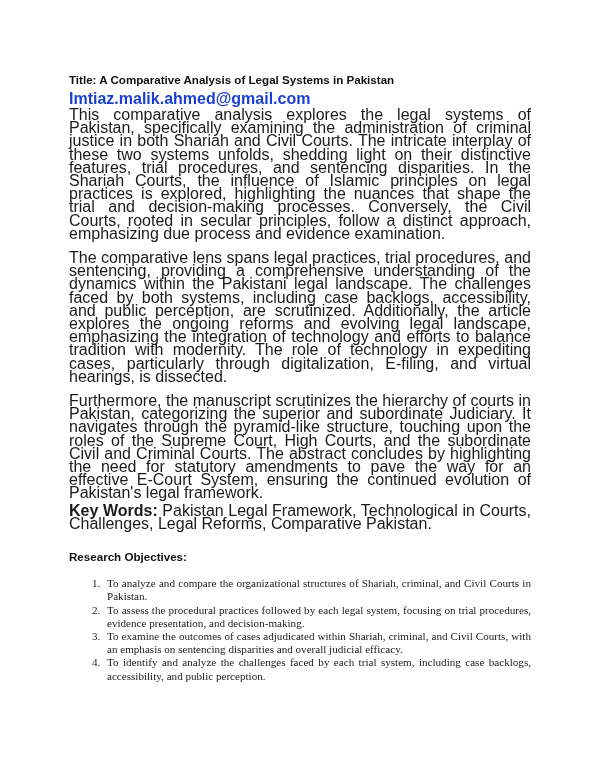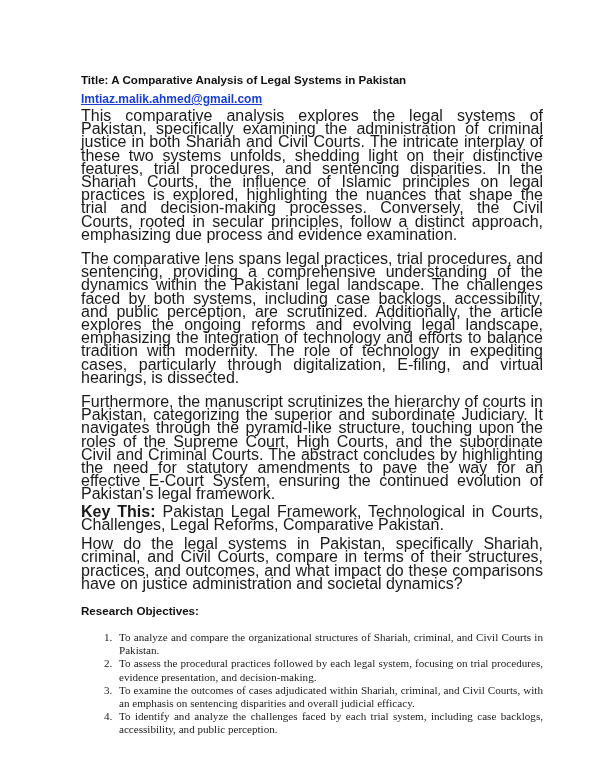--- a/index.html
+++ b/index.html
@@ -1,21 +1,21 @@
 <!DOCTYPE html>
 <html><head>
 <meta charset="utf-8">
 <style>
   html, body { margin: 0; padding: 0; background: #ffffff; }
   body { width: 600px; height: 776px; position: relative; overflow: hidden;
          font-family: "Liberation Sans", sans-serif; color: #1a1a1a; }
-  .page { position: absolute; left: 69px; top: 70px; width: 462px; margin-left: 12px; }
+  .page { position: absolute; left: 69px; top: 70px; width: 462px; }
   .h { font-weight: bold; font-size: 11.6px; line-height: 19px; margin: 0; color: #111; }
-  .link { font-weight: bold; font-size: 12px; line-height: 19px; color: #1a3fd0;
-          text-decoration: underline; display: inline-block; }
+  .link { font-weight: bold; font-size: 16px; line-height: 19px; color: #1a3fd0;
+          display: inline-block; }
   .p { font-size: 16px; line-height: 13.2px; text-align: justify; margin: 0; color: #1a1a1a; }
   .gap-s { height: 4px; }
   .gap-m { height: 11px; }
   .kw-label { font-weight: bold; }
   ol { margin: 0; padding: 0 0 0 34px; }
   ol li { font-size: 11.1px; line-height: 13.2px; text-align: justify; padding-left: 4px; font-family: Liberation Serif, serif; }
 </style>
 </head>
 <body>
 
@@ -23,25 +23,24 @@
   <p class="h">Title: A Comparative Analysis of Legal Systems in Pakistan</p>
   <a class="link">Imtiaz.malik.ahmed@gmail.com</a>
 
   <p class="p">This comparative analysis explores the legal systems of Pakistan, specifically examining the administration of criminal justice in both Shariah and Civil Courts. The intricate interplay of these two systems unfolds, shedding light on their distinctive features, trial procedures, and sentencing disparities. In the Shariah Courts, the influence of Islamic principles on legal practices is explored, highlighting the nuances that shape the trial and decision-making processes. Conversely, the Civil Courts, rooted in secular principles, follow a distinct approach, emphasizing due process and evidence examination.</p>
   <div class="gap-m"></div>
   <p class="p">The comparative lens spans legal practices, trial procedures, and sentencing, providing a comprehensive understanding of the dynamics within the Pakistani legal landscape. The challenges faced by both systems, including case backlogs, accessibility, and public perception, are scrutinized. Additionally, the article explores the ongoing reforms and evolving legal landscape, emphasizing the integration of technology and efforts to balance tradition with modernity. The role of technology in expediting cases, particularly through digitalization, E-filing, and virtual hearings, is dissected.</p>
   <div class="gap-m"></div>
   <p class="p">Furthermore, the manuscript scrutinizes the hierarchy of courts in Pakistan, categorizing the superior and subordinate Judiciary. It navigates through the pyramid-like structure, touching upon the roles of the Supreme Court, High Courts, and the subordinate Civil and Criminal Courts. The abstract concludes by highlighting the need for statutory amendments to pave the way for an effective E-Court System, ensuring the continued evolution of Pakistan's legal framework.</p>
   <div class="gap-s"></div>
 
-  <p class="p"><span class="kw-label">Key This:</span><span> Pakistan Legal Framework, Technological in Courts, Challenges, Legal Reforms, Comparative Pakistan.</span></p>
+  <p class="p"><span class="kw-label">Key Words:</span><span> Pakistan Legal Framework, Technological in Courts, Challenges, Legal Reforms, Comparative Pakistan.</span></p>
   <div class="gap-s"></div>
 
   <div style="height:2px"></div>
-  <p class="p">How do the legal systems in Pakistan, specifically Shariah, criminal, and Civil Courts, compare in terms of their structures, practices, and outcomes, and what impact do these comparisons have on justice administration and societal dynamics?</p>
   <div class="gap-m"></div>
 
   <p class="h">Research Objectives:</p>
   <div class="gap-m"></div>
   <ol>
     <li>To analyze and compare the organizational structures of Shariah, criminal, and Civil Courts in Pakistan.</li>
     <li>To assess the procedural practices followed by each legal system, focusing on trial procedures, evidence presentation, and decision-making.</li>
     <li>To examine the outcomes of cases adjudicated within Shariah, criminal, and Civil Courts, with an emphasis on sentencing disparities and overall judicial efficacy.</li>
     <li>To identify and analyze the challenges faced by each trial system, including case backlogs, accessibility, and public perception.</li>
   </ol>

